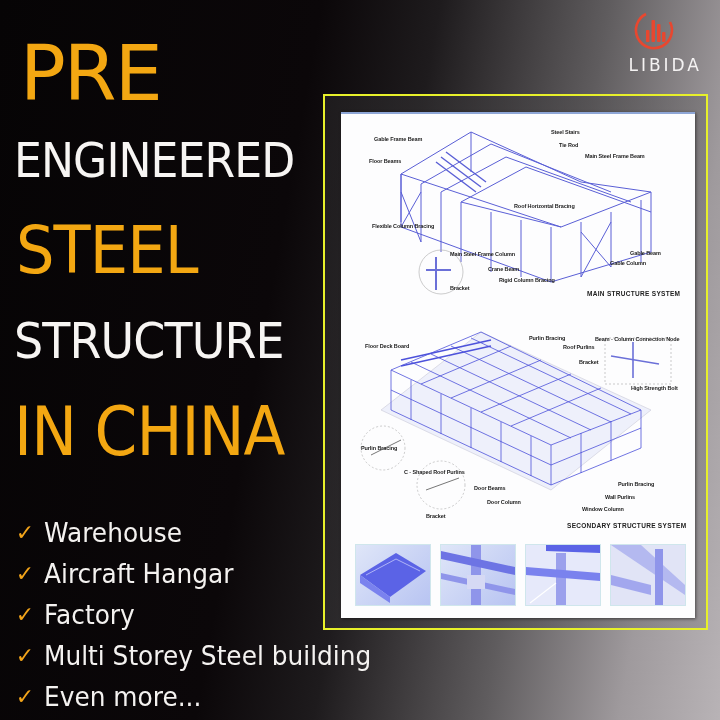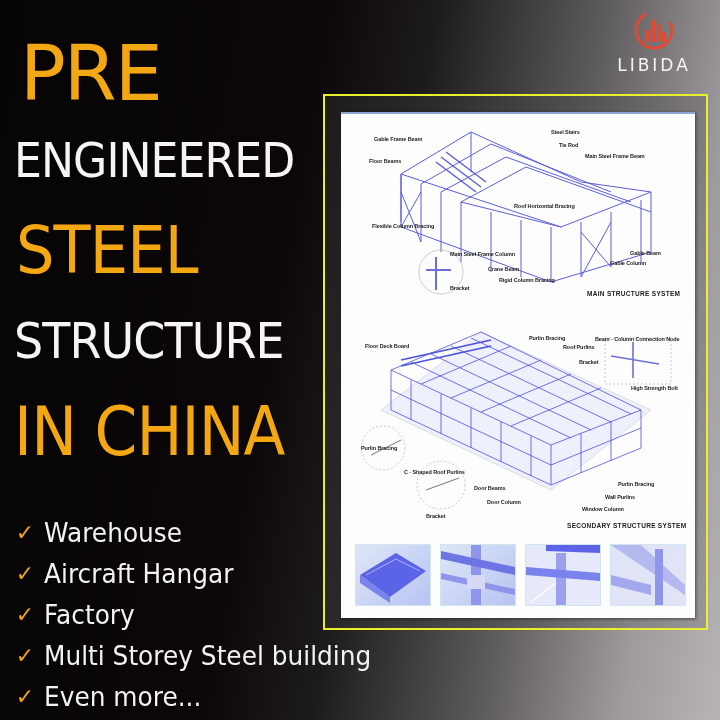--- a/index.html
+++ b/index.html
@@ -15,21 +15,21 @@
   #h-steel{top:218px;font-size:66px;left:16px;transform:scaleX(0.92);transform-origin:left;}
   #h-struct{top:316px;font-size:50px;left:14px;transform:scaleX(0.92);transform-origin:left;}
   #h-china{top:398px;font-size:68px;left:14px;transform:scaleX(0.9);transform-origin:left;}
 
   .features{position:absolute;left:8px;top:512px;margin:0;padding:0;list-style:none;}
   .features li{display:flex;align-items:center;height:41px;color:#f4f2f0;font-size:27px;
     font-family:"DejaVu Sans","Liberation Sans",sans-serif;}
   .features li .check{color:#f2a41a;font-size:22px;width:34px;display:inline-block;text-align:center;margin-right:2px;}
   .features li .txt{transform:scaleX(0.92);transform-origin:left;white-space:nowrap;}
 
-  .logo{position:absolute;left:606px;top:8px;width:96px;text-align:center;}
+  .logo{position:absolute;left:606px;top:8px;width:96px;text-align:right;}
   .logo svg{display:block;margin:0 auto;}
   .logo .name{color:#f5f3f3;font-size:17px;letter-spacing:3px;font-weight:400;margin-top:3px;
     font-family:"DejaVu Sans","Liberation Sans",sans-serif;}
 
   .frame{position:absolute;left:323px;top:94px;width:385px;height:536px;border:2px solid #e7f02a;box-sizing:border-box;
     background:linear-gradient(100deg,rgba(40,38,40,.6),rgba(120,118,120,.4));}
   .doc{position:absolute;left:341px;top:112px;width:354px;height:506px;background:#fdfdfe;
     box-shadow:1px 1px 3px rgba(0,0,0,.5);overflow:hidden;}
   .doc-topbar{position:absolute;left:0;top:0;right:0;height:2px;background:#8ea6d6;}
   .lbl{position:absolute;font-size:5.5px;color:#222;font-weight:700;white-space:nowrap;letter-spacing:-.1px;}

